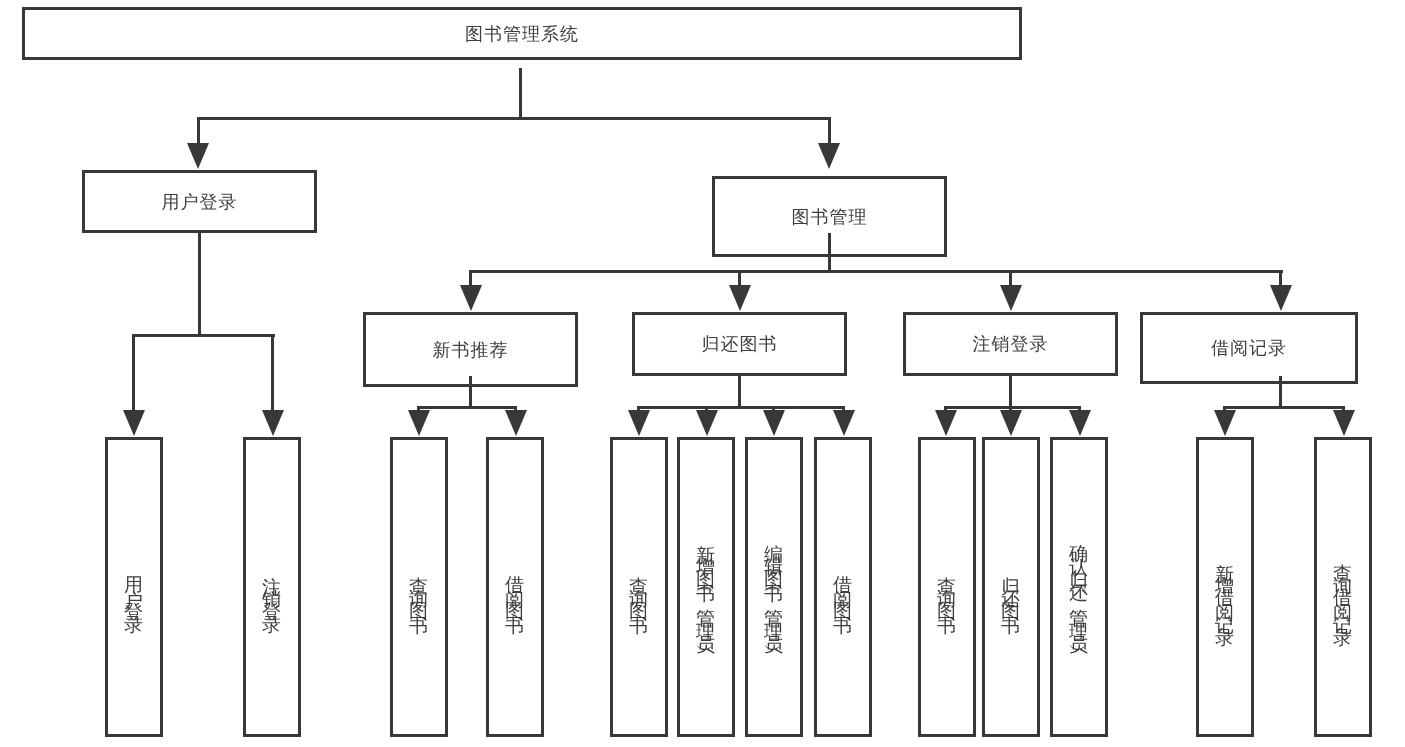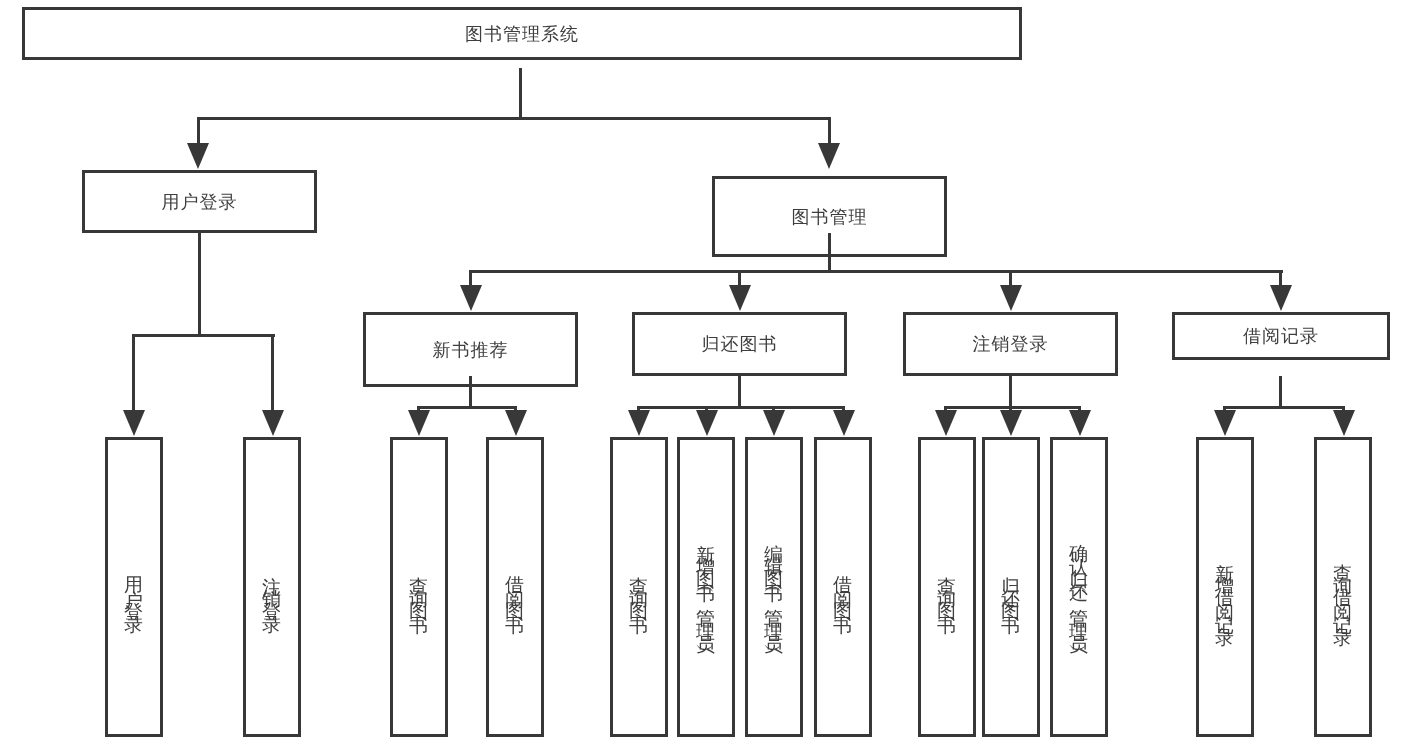--- a/index.html
+++ b/index.html
@@ -71,21 +71,21 @@
 
   <div class="box l3" style="left:363px;top:312px;width:215px;height:75px">
     <span>新书推荐</span>
   </div>
   <div class="box l3" style="left:632px;top:312px;width:215px;height:64px">
     <span>归还图书</span>
   </div>
   <div class="box l3" style="left:903px;top:312px;width:215px;height:64px">
     <span>注销登录</span>
   </div>
-  <div class="box l3" style="left:1172px;top:312px;width:218px;height:48px">
+  <div class="box l3" style="left:1140px;top:312px;width:218px;height:72px">
     <span>借阅记录</span>
   </div>
 
   <div class="box leaf" style="left:105px;top:437px;width:58px;height:300px">
     <span class="vtext">用户登录</span>
   </div>
   <div class="box leaf" style="left:243px;top:437px;width:58px;height:300px">
     <span class="vtext">注销登录</span>
   </div>
 

